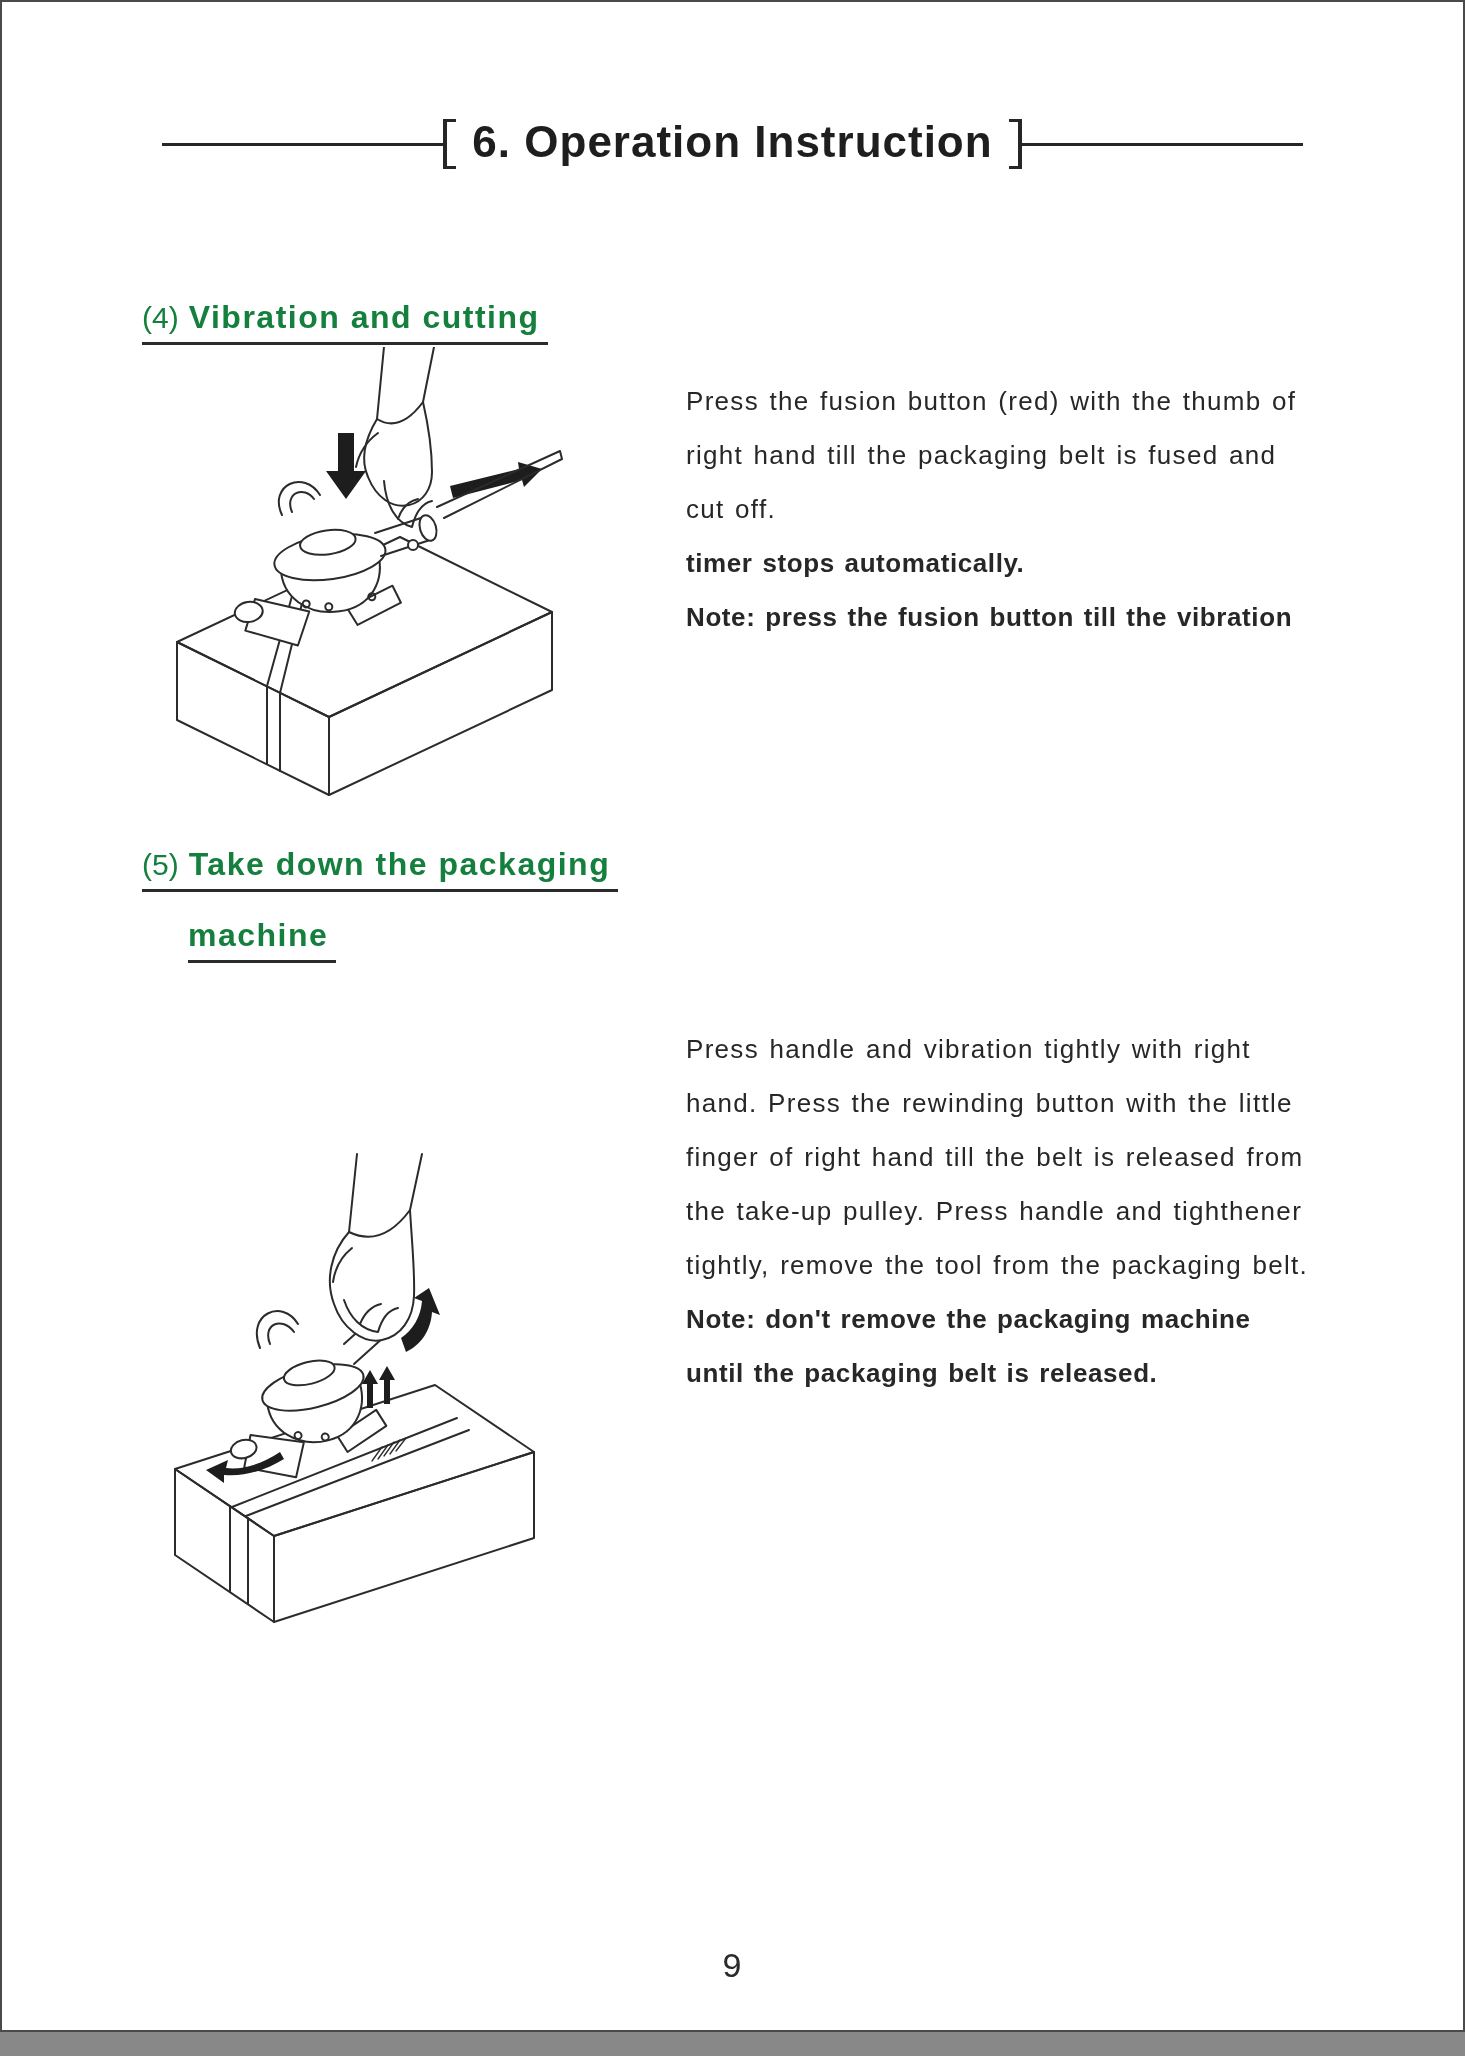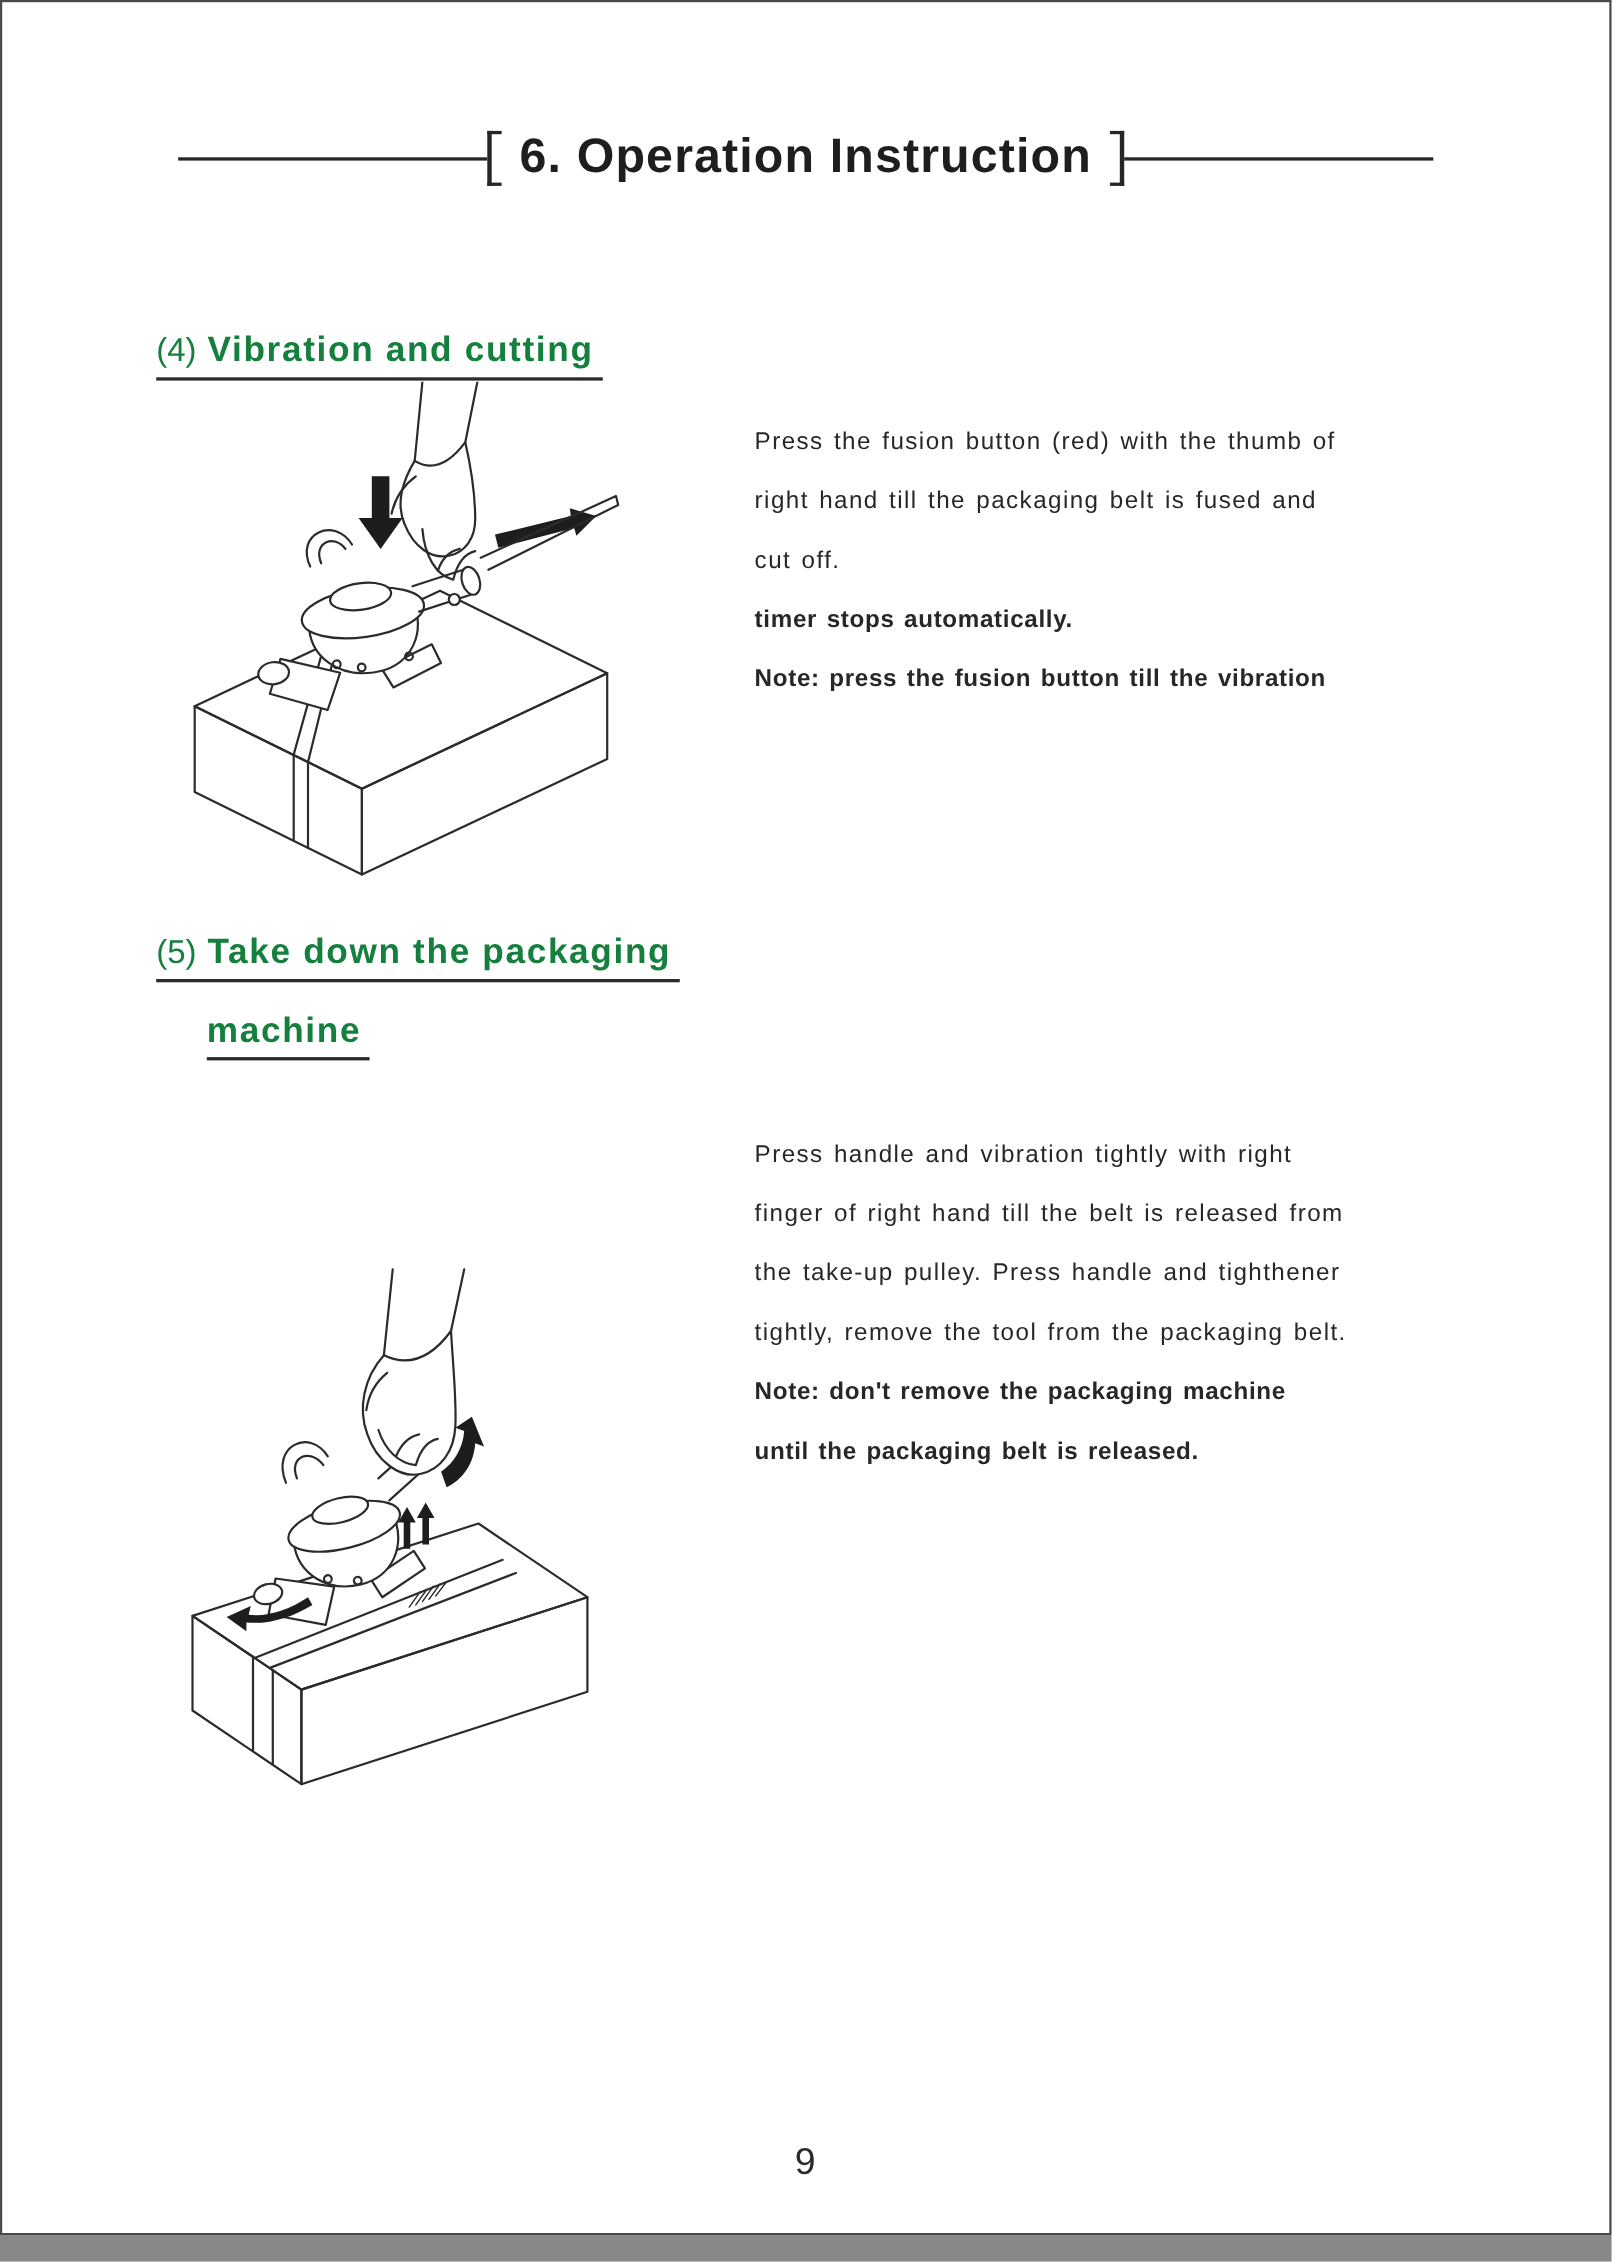--- a/index.html
+++ b/index.html
@@ -39,21 +39,21 @@
     padding:0 8px 9px 0;
     white-space:nowrap;
   }
   .sec-num{font-weight:400;font-size:30px;letter-spacing:0;margin-right:10px;}
   #h4{top:299px;}
   #h5{top:846px;}
   #h5 .line2{display:block;margin:27px 0 0 46px;}
   
   .para{
     position:absolute;left:684px;width:700px;
-    font-size:22px;letter-spacing:1.3px;word-spacing:2px;
+    font-size:26px;letter-spacing:1.3px;word-spacing:2px;
     color:#272727;
   }
   .para .bline{height:54px;line-height:54px;white-space:nowrap;}
   .para .note{font-weight:bold;letter-spacing:0.6px;}
   #para4{top:372px;}
   #para5{top:1020px;}
   
   .illus{position:absolute;}
   #illus1{left:130px;top:345px;}
   #illus2{left:120px;top:1150px;}
@@ -196,20 +196,21 @@
       <g class="blk">
         <path d="M245,256 L251,256 L251,232 L256,232 L248,218 L240,232 L245,232 Z"></path>
         <path d="M262,252 L268,252 L268,228 L273,228 L265,214 L257,228 L262,228 Z"></path>
       </g>
       <path class="blk" d="M158,300 C140,312 121,318 104,316 L106,308 L84,318 L102,331 L102,323 C123,325 144,318 162,307 Z"></path>
     </svg>
   </div>
 
   <div class="para" id="para5">
     <div class="bline">Press handle and vibration tightly with right</div>
+    <div class="bline">hand. Press the rewinding button with the little</div>
     <div class="bline">finger of right hand till the belt is released from</div>
     <div class="bline">the take-up pulley. Press handle and tighthener</div>
     <div class="bline">tightly, remove the tool from the packaging belt.</div>
     <div class="bline note">Note: don't remove the packaging machine</div>
     <div class="bline note">until the packaging belt is released.</div>
   </div>
 
   <div class="page-num">9</div>
 
 </div>

